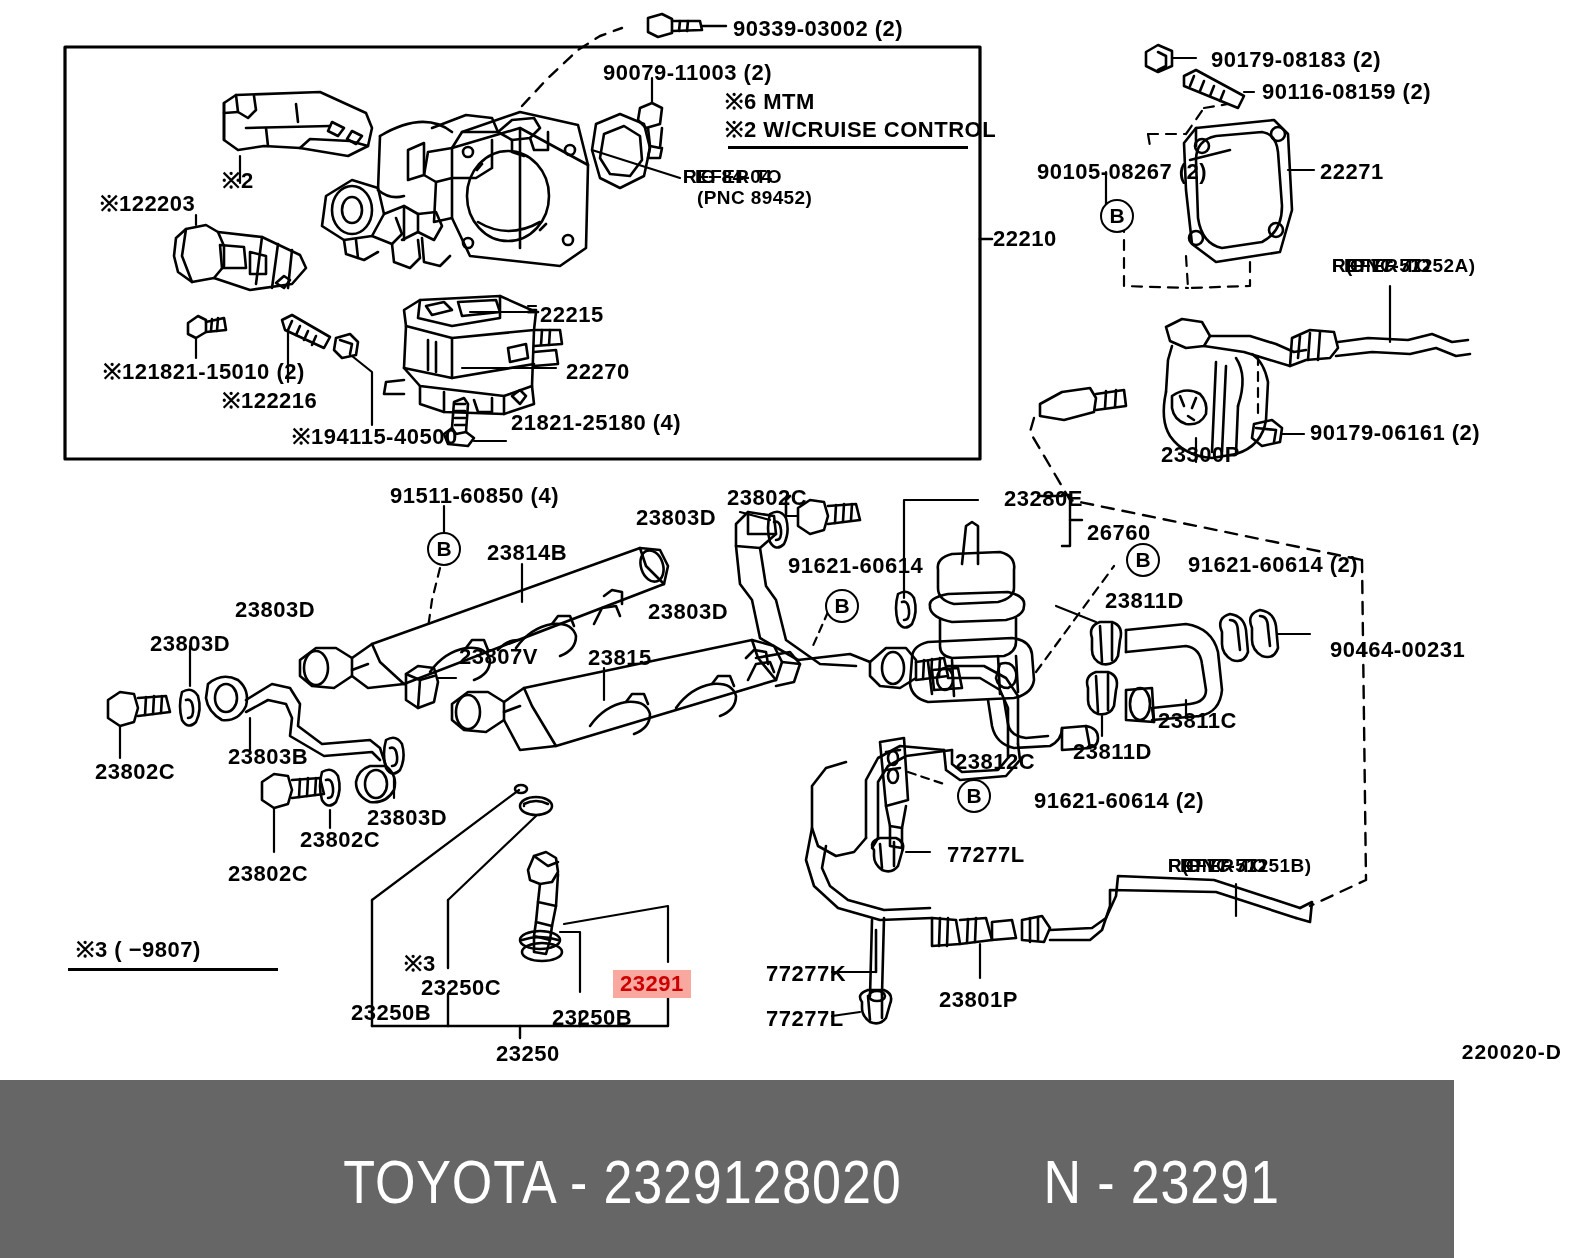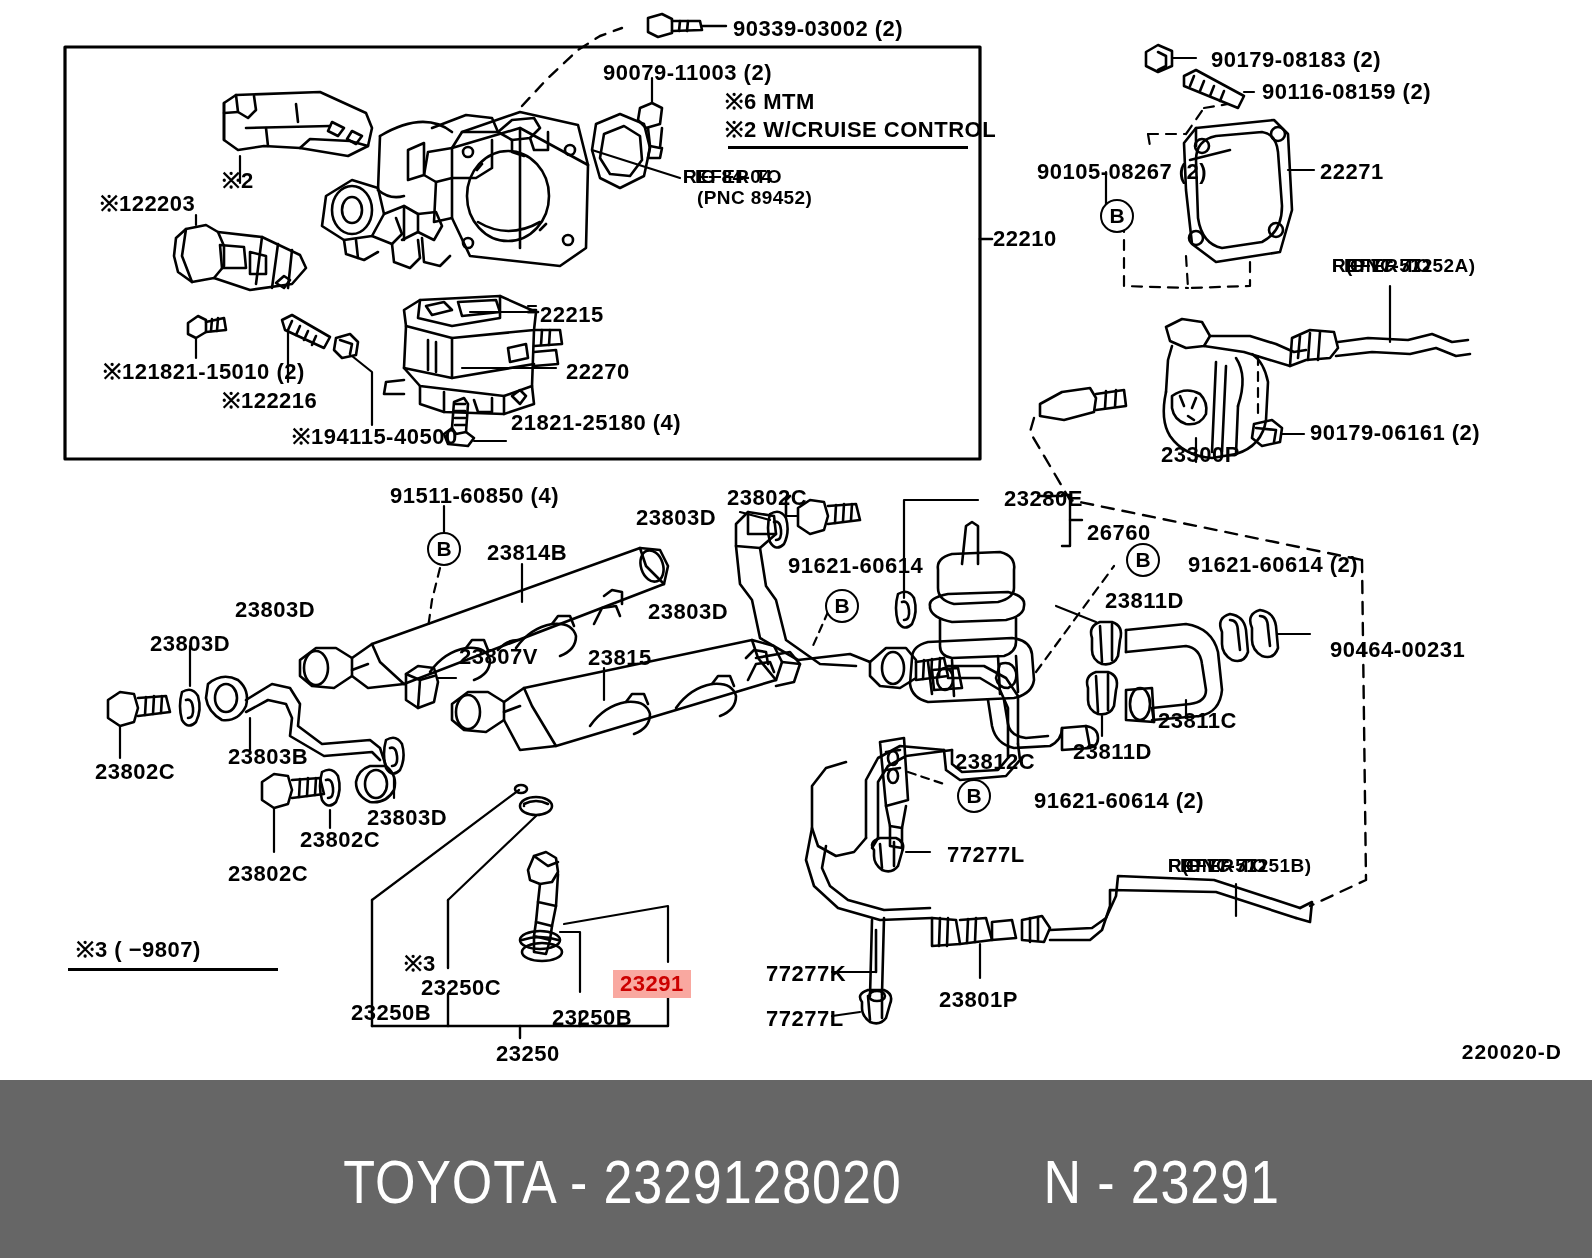--- a/index.html
+++ b/index.html
@@ -28,21 +28,21 @@
   }
   .circB{
     position:absolute;
     width:34px;height:34px;border:2.5px solid #000;border-radius:50%;
     font-family:"Liberation Sans", sans-serif;font-weight:bold;font-size:21px;
     display:flex;align-items:center;justify-content:center;color:#000;
     background:#fff;
     box-sizing:border-box;
   }
   #banner{
-    position:absolute;left:0;top:1080px;width:1592px;height:178px;
+    position:absolute;left:0;top:1080px;width:1454px;height:178px;
     background:#666666;
   }
   #bannerInner{
     position:absolute;left:0;top:24px;width:1592px;height:154px;
     display:flex;align-items:center;justify-content:center;gap:66px;
   }
   .banner-text{
     color:#ffffff;
     font-family:"Liberation Sans", sans-serif;
     font-size:62px;

